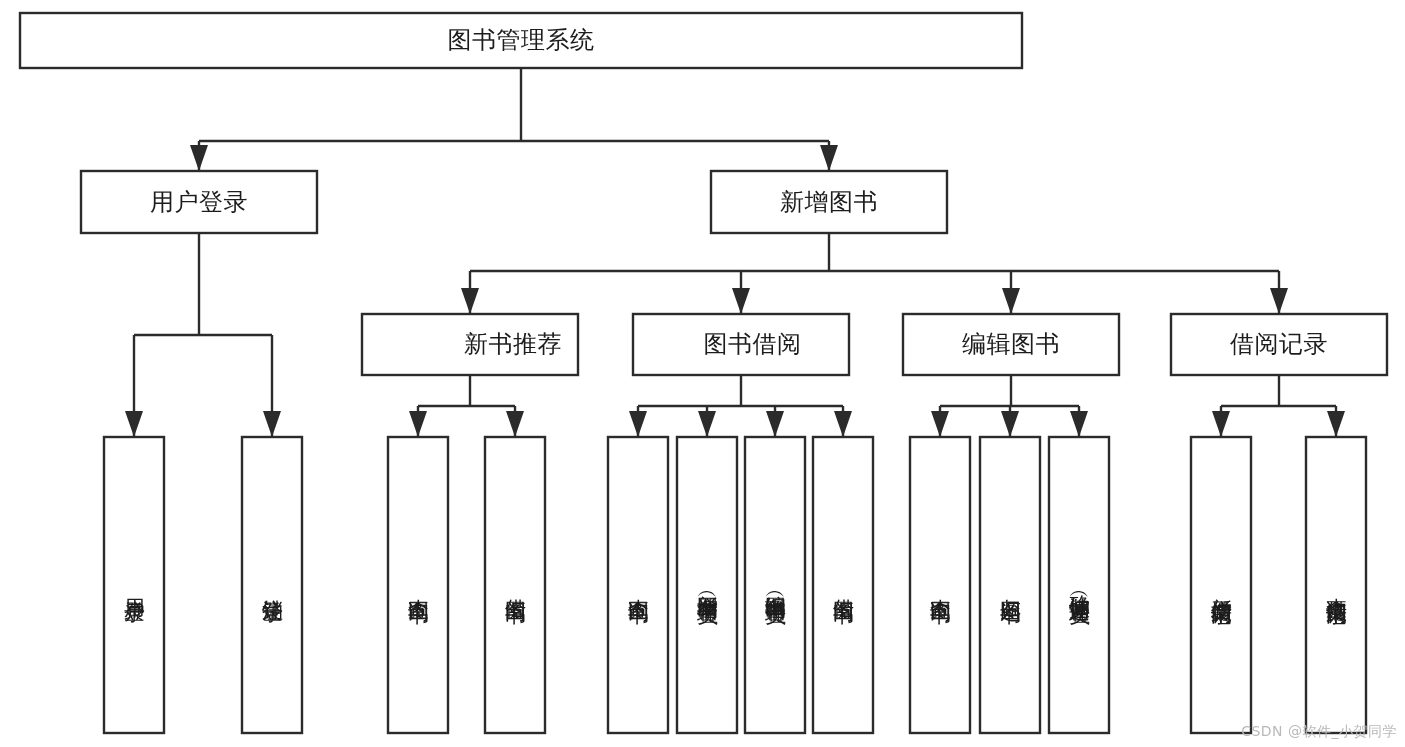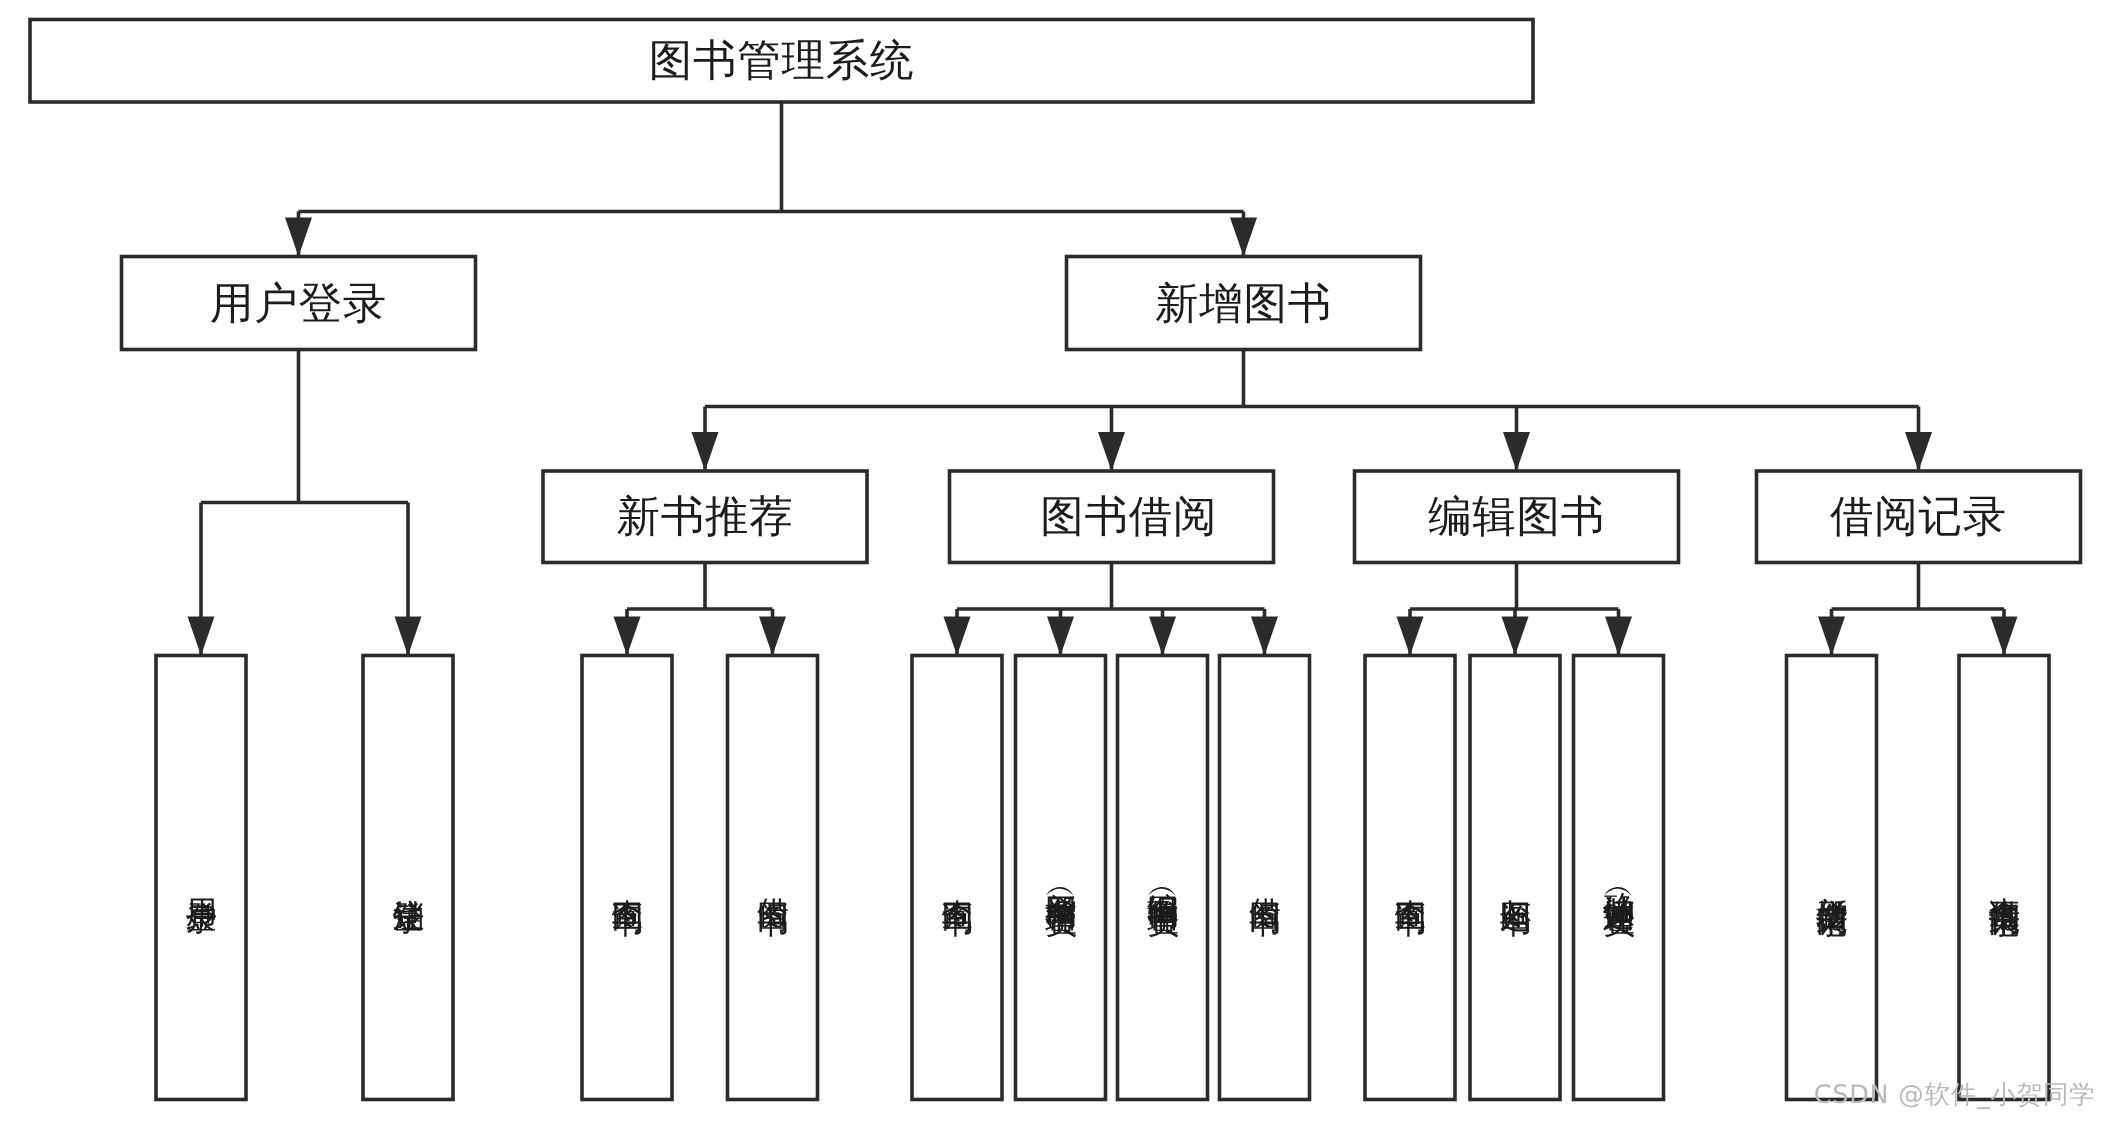--- a/index.html
+++ b/index.html
@@ -45,35 +45,35 @@
     position: absolute;
     display: flex;
     align-items: center;
     justify-content: center;
     color: #1c1c1c;
     pointer-events: none;
     text-align: center;
     line-height: 1.18;
   }
   .node-label.horizontal {
-    font-size: 29px;
+    font-size: 24px;
     letter-spacing: 0.5px;
   }
   .node-label.vertical {
     writing-mode: vertical-rl;
     text-orientation: upright;
     font-size: 21px;
     letter-spacing: 1.5px;
     white-space: nowrap;
   }
   .watermark {
     position: absolute;
     right: 8px;
     bottom: 6px;
-    font-size: 17px;
+    font-size: 14px;
     color: #b9b9b9;
     letter-spacing: 0.5px;
     white-space: nowrap;
   }
 </style>
 </head>
 <body>
 
 <div id="diagram-root">
   <svg class="tree-canvas" viewBox="0 0 1405 747">
@@ -153,21 +153,21 @@
         <rect x="1191" y="437" width="60" height="296" class="node-box"></rect>
         <rect x="1306" y="437" width="60" height="296" class="node-box"></rect>
       </g>
   </svg>
   <div id="label-layer">
       <div class="node-label horizontal" style="left: 20px; top: 13px; width: 1002px; height: 55px;">图书管理系统</div>
       <div class="node-label horizontal" style="left: 81px; top: 171px; width: 236px; height: 62px;">用户登录</div>
       <div class="node-label horizontal" style="left: 711px; top: 171px; width: 236px; height: 62px;">新增图书</div>
       <div class="node-label vertical" style="left: 104px; top: 437px; width: 60px; height: 296px;">用户登录</div>
       <div class="node-label vertical" style="left: 242px; top: 437px; width: 60px; height: 296px;">注销登录</div>
-      <div class="node-label horizontal" style="left: 362px; top: 314px; width: 216px; height: 61px;">新书推荐</div>
+      <div class="node-label horizontal" style="left: 362px; top: 314px; width: 216px; height: 61px; padding-left: 43px;">新书推荐</div>
       <div class="node-label horizontal" style="left: 633px; top: 314px; width: 239px; height: 61px;">图书借阅</div>
       <div class="node-label horizontal" style="left: 903px; top: 314px; width: 216px; height: 61px;">编辑图书</div>
       <div class="node-label horizontal" style="left: 1171px; top: 314px; width: 216px; height: 61px; border-radius: 23px;">借阅记录</div>
       <div class="node-label vertical" style="left: 388px; top: 437px; width: 60px; height: 296px;">查询图书</div>
       <div class="node-label vertical" style="left: 485px; top: 437px; width: 60px; height: 296px;">借阅图书</div>
       <div class="node-label vertical" style="left: 608px; top: 437px; width: 60px; height: 296px;">查询图书</div>
       <div class="node-label vertical" style="left: 677px; top: 437px; width: 60px; height: 296px;">新增图书（管理员）</div>
       <div class="node-label vertical" style="left: 745px; top: 437px; width: 60px; height: 296px;">编辑图书（管理员）</div>
       <div class="node-label vertical" style="left: 813px; top: 437px; width: 60px; height: 296px;">借阅图书</div>
       <div class="node-label vertical" style="left: 910px; top: 437px; width: 60px; height: 296px;">查询图书</div>

